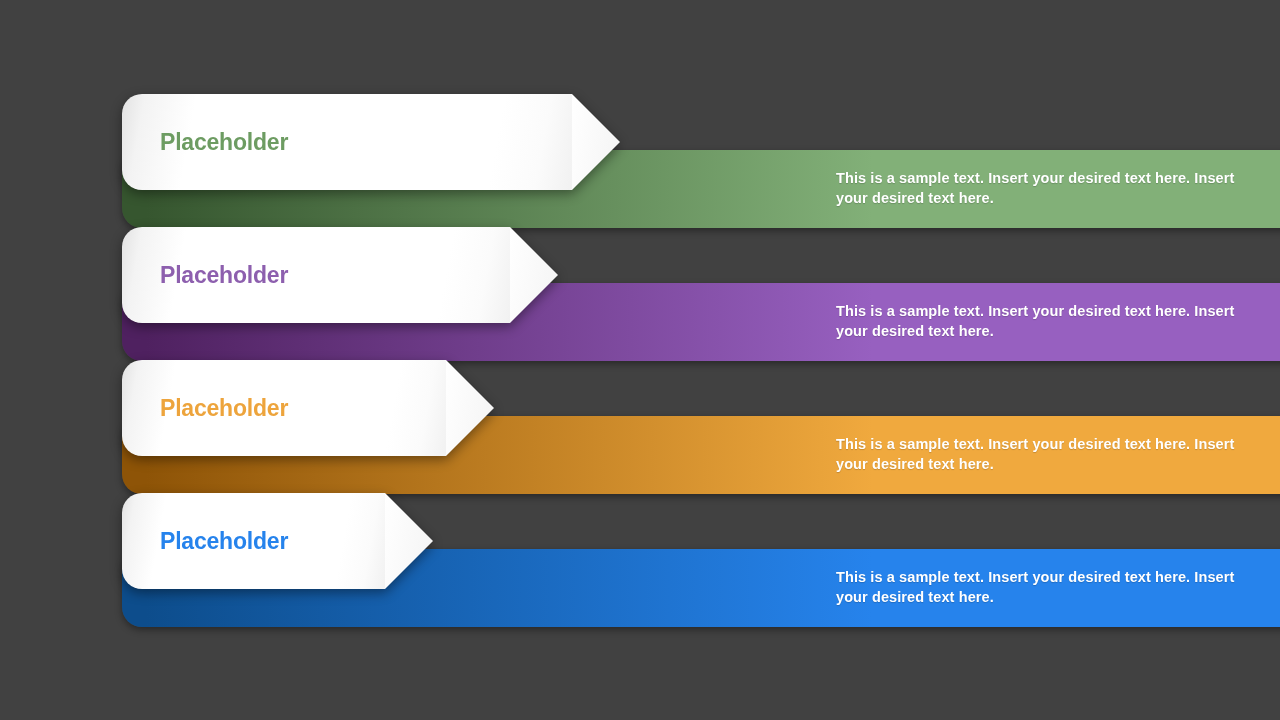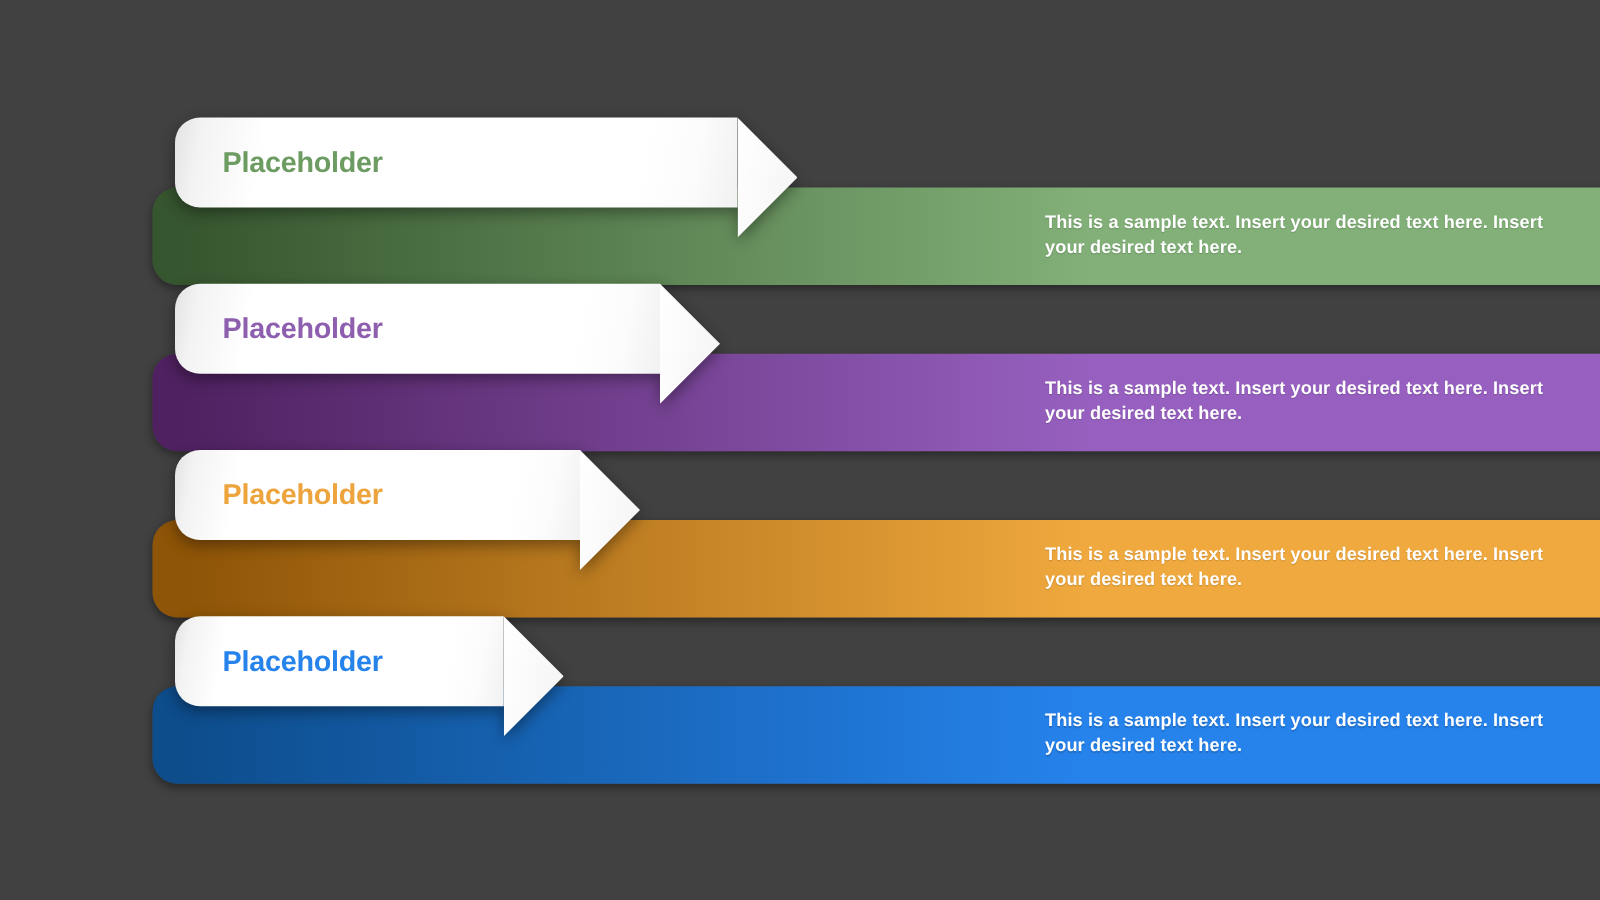--- a/index.html
+++ b/index.html
@@ -49,22 +49,22 @@
     font-size: 14.5px;
     font-weight: bold;
     line-height: 20px;
     letter-spacing: 0.1px;
     text-shadow: 0 1px 1px rgba(0,0,0,0.18);
   }
 
   
   .card {
     position: absolute;
-    left: 140px;
-    height: 72px;
+    left: 122px;
+    height: 96px;
     background: linear-gradient(100deg,
                 #e2e2e2 0%, #f3f3f3 5%, #ffffff 16%,
                 #ffffff 82%, #fbfbfb 92%, #f1f1f1 100%);
     border-radius: 20px 0 0 20px;
     filter: drop-shadow(0 4px 6px rgba(0,0,0,0.40));
   }
 
   
   .card-tip {
     position: absolute;

